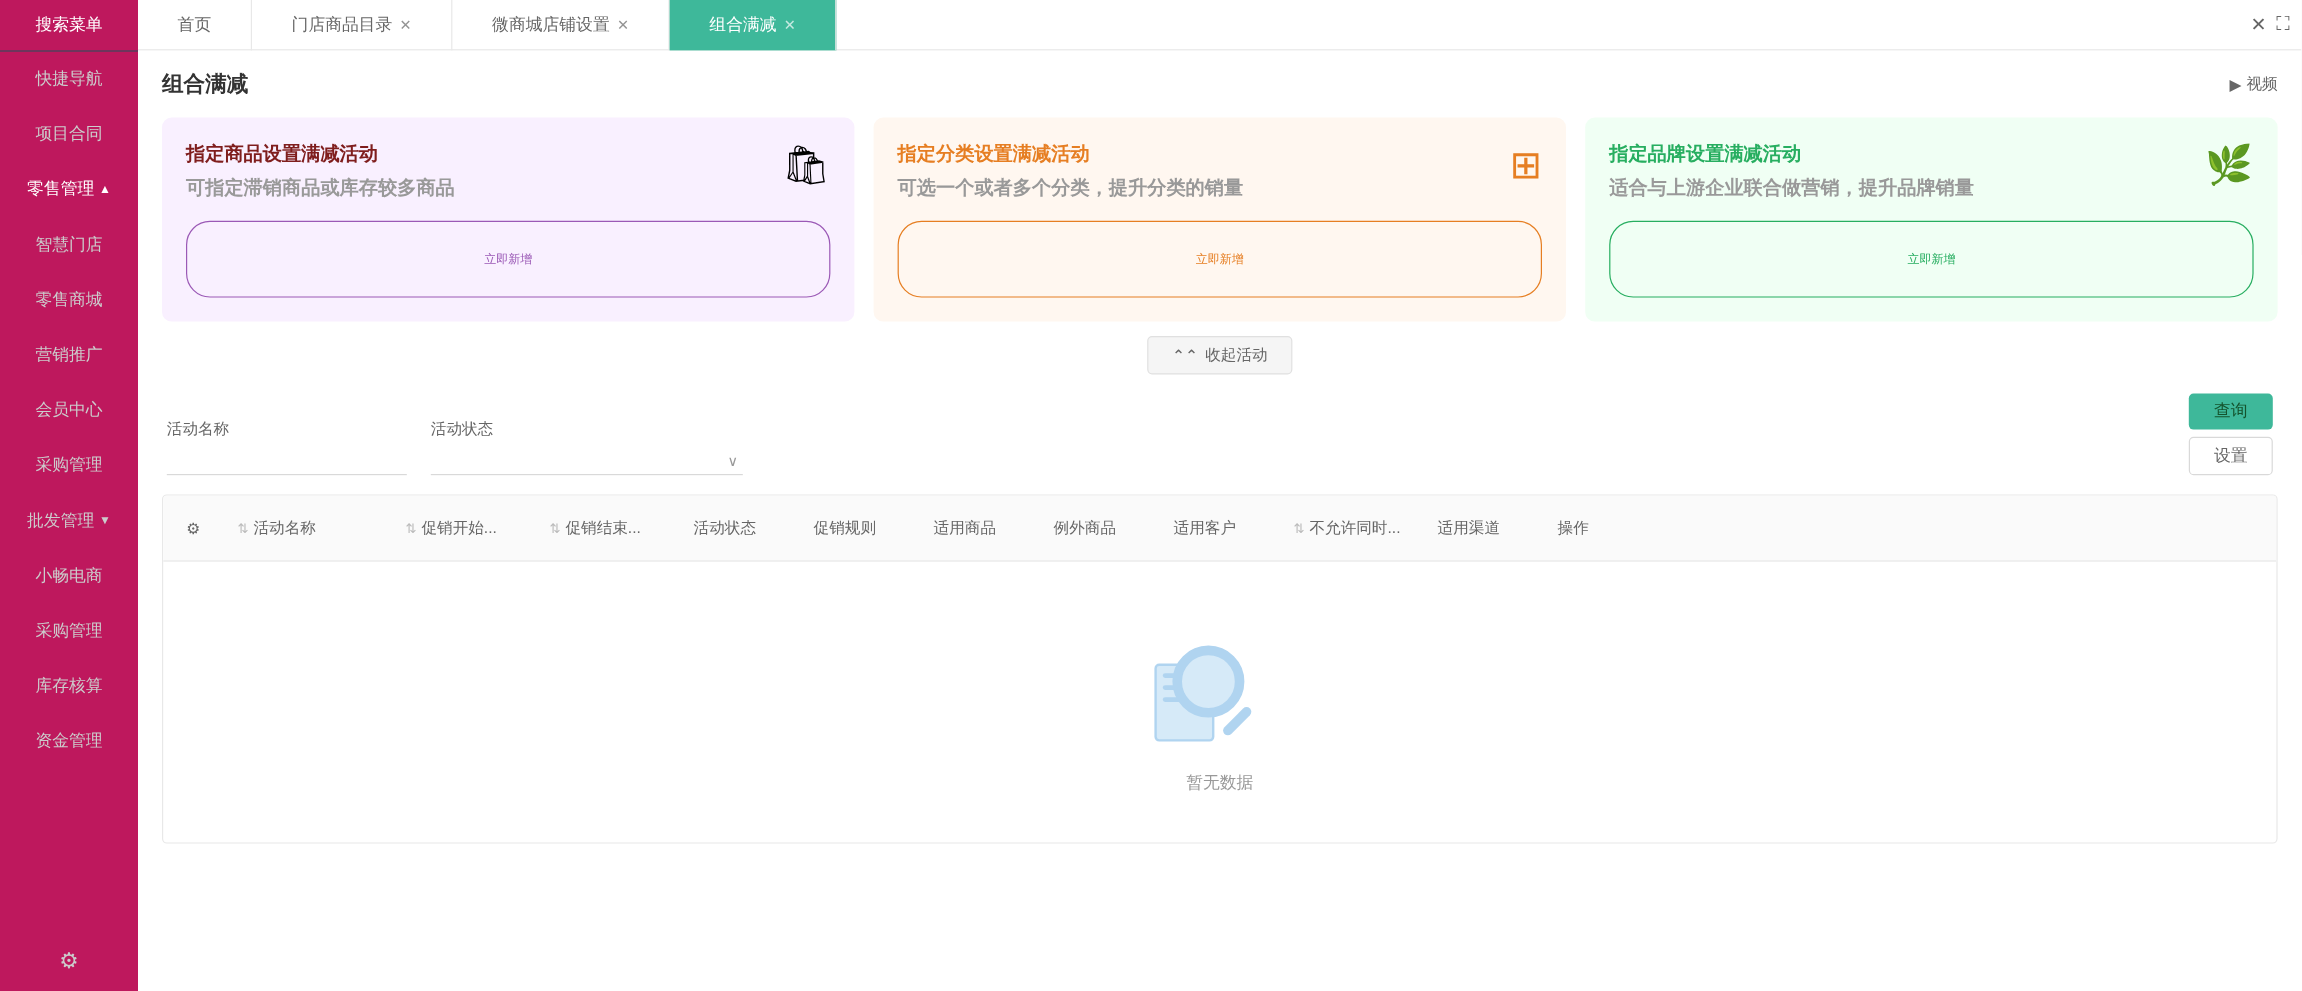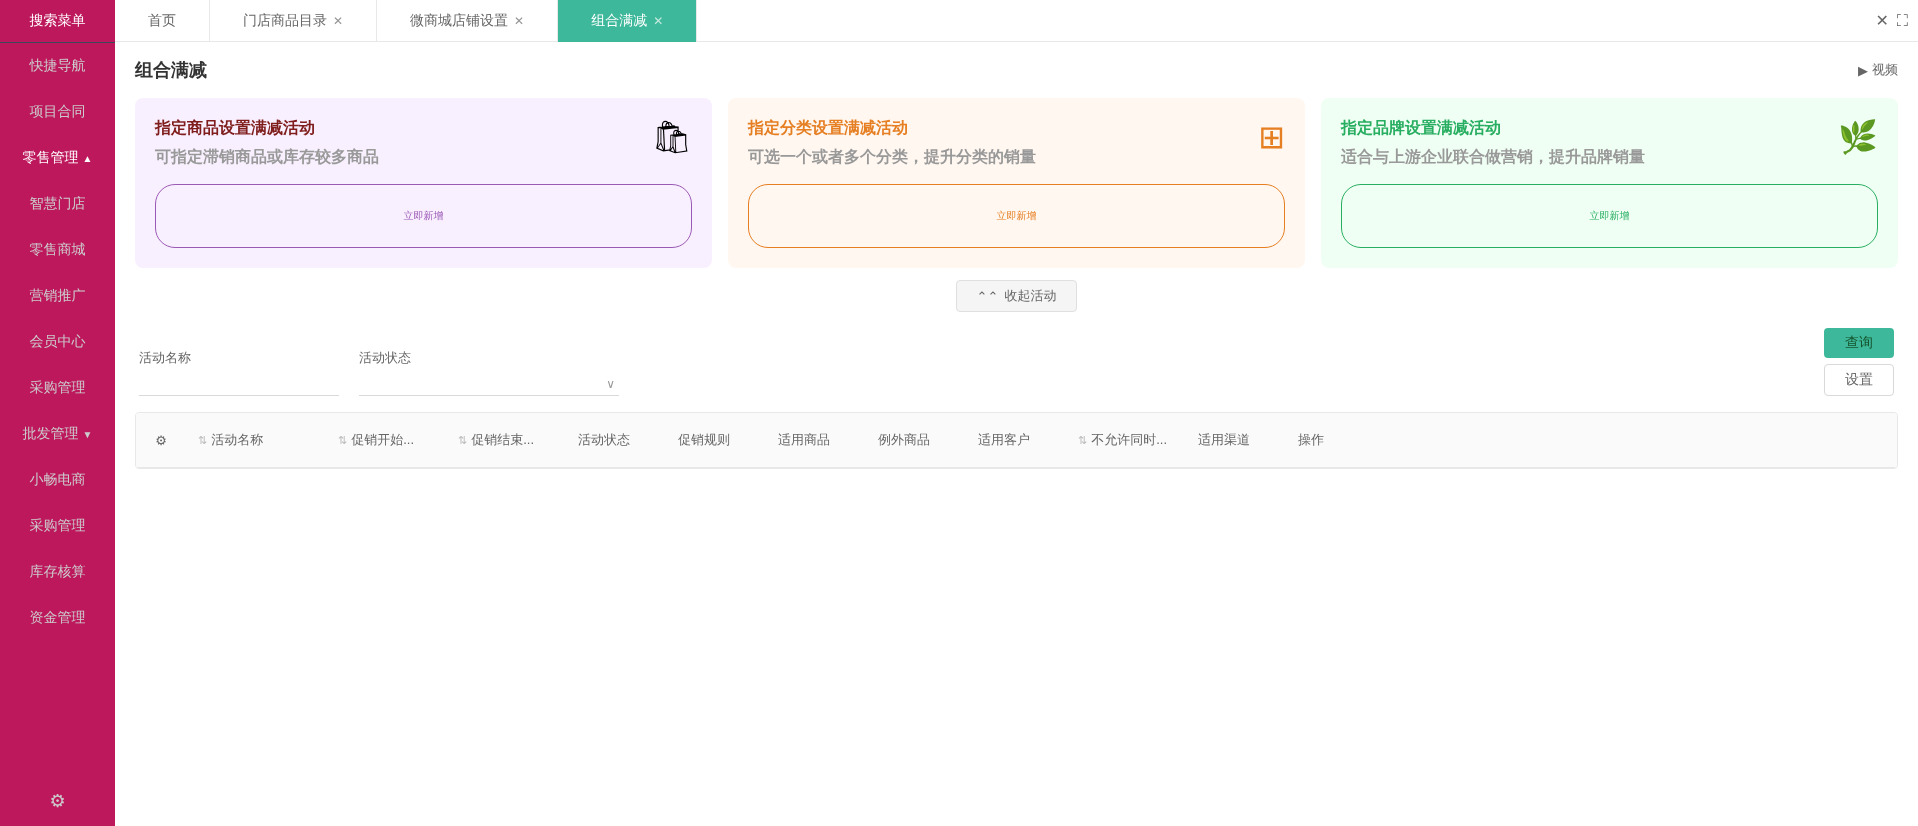--- a/index.html
+++ b/index.html
@@ -541,15 +541,28 @@
           <span>不允许同时...</span>
         </div>
         <div class="th th-channel">
           <span>适用渠道</span>
         </div>
         <div class="th th-action" style="flex:1; text-align:right; padding-right:16px;">
           <span>操作</span>
         </div>
       </div>
 
+      <div class="empty-state">
+        <div class="empty-illustration">
+
+          <div class="doc-shape">
+            <div class="doc-line"></div>
+            <div class="doc-line"></div>
+            <div class="doc-line"></div>
+          </div>
+          <div class="magnifier-body"></div>
+          <div class="magnifier-handle"></div>
+        </div>
+        <div class="empty-text">暂无数据</div>
+      </div>
     </div>
   </div>
 </div>
 
 </body></html>

